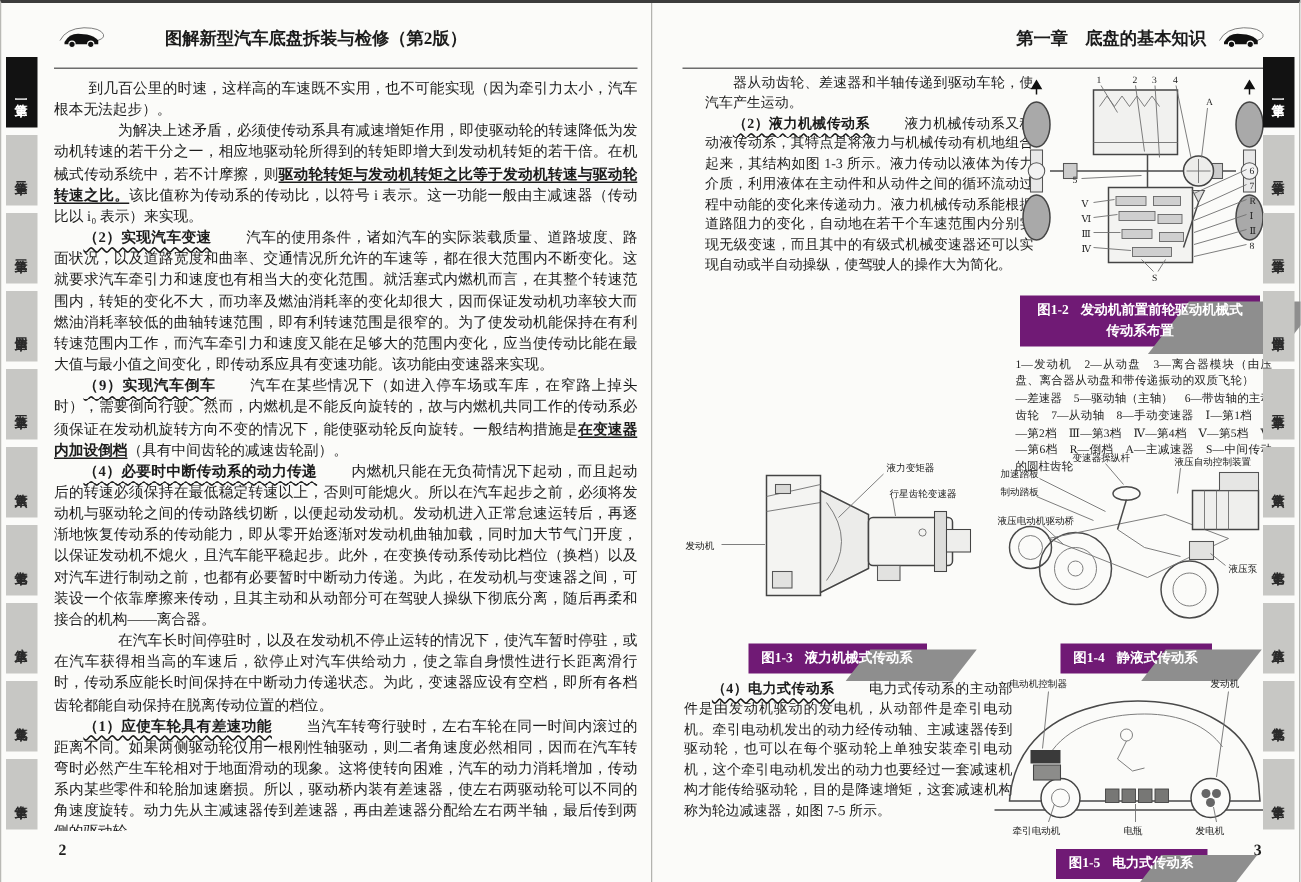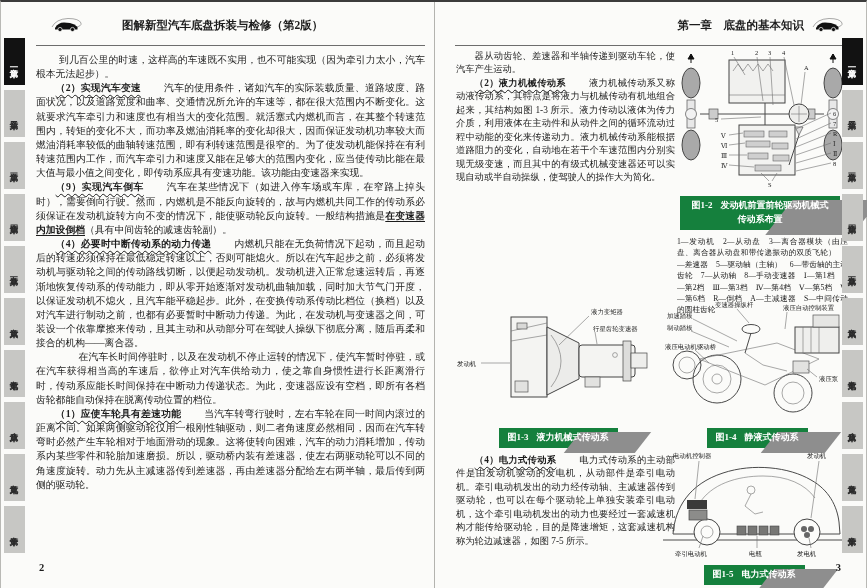--- a/index.html
+++ b/index.html
@@ -9,48 +9,48 @@
   .page-left{left:0;border-right:1px solid #b3b3af;}
   .page-right{left:434px;width:431px;}
   
   .tabs{position:absolute;top:36px;display:flex;flex-direction:column;gap:5px;}
   .tabs-left{left:3px;}
   .tabs-right{right:3px;}
   .tab{width:21px;height:47px;background:#c7c7c4;color:#2a2a2a;writing-mode:vertical-rl;text-orientation:upright;display:flex;align-items:center;justify-content:center;font-size:8.5px;font-weight:bold;font-family:"Liberation Sans","DejaVu Sans",sans-serif;}
   .tab.active{background:#121212;color:#ffffff;}
   
   .hdr{position:absolute;top:15px;display:flex;align-items:center;gap:6px;font-weight:bold;font-size:11.5px;}
-  .hdr-left{left:48px;gap:39px;}
+  .hdr-left{left:36px;gap:39px;}
   .hdr-right{right:22px;text-align:center;}
   .rule{position:absolute;top:43px;border-top:1px solid #6d6d6d;}
   .rule-left{left:35px;right:9px;}
   .rule-right{left:20px;right:21px;}
   .pagenum{position:absolute;bottom:15px;font-weight:bold;font-size:10.5px;}
   .pn-left{left:38px;}
   .pn-right{right:25px;}
   
   .lp-main{position:absolute;left:35px;right:9px;top:51px;bottom:34px;overflow:hidden;text-align:justify;}
   .lp-main p{margin:0;text-indent:2em;font-size:9.8px;line-height:14.15px;}
   p.noindent{text-indent:0;}
   .phead{font-weight:bold;text-decoration:underline;text-decoration-style:wavy;text-decoration-thickness:1px;text-underline-offset:2.5px;margin-right:23px;}
   .emu{font-weight:bold;text-decoration:underline;text-underline-offset:2px;}
   
-  .rp-text-top{position:absolute;left:21px;top:48px;width:219px;max-height:250px;overflow:hidden;text-align:justify;}
+  .rp-text-top{position:absolute;left:35px;top:48px;width:219px;max-height:250px;overflow:hidden;text-align:justify;}
   .rp-text-bottom{position:absolute;left:21px;top:452px;width:219px;max-height:122px;overflow:hidden;text-align:justify;}
   .rp-text-top p,.rp-text-bottom p{margin:0;text-indent:2em;font-size:9.3px;line-height:13.45px;}
   
   .figblock{position:absolute;}
   .fb-12{left:242px;top:45px;width:171px;}
   .fb-13{left:20px;top:299px;width:206px;}
   .fb-14{left:230px;top:297px;width:184px;}
   .fb-15{left:224px;top:446px;width:190px;}
   .figline{stroke:#4a4a4a;stroke-width:1;fill:none;}
   .figthin{stroke:#6f6f6f;stroke-width:0.6;fill:none;}
   .figtxt{font-size:6.4px;fill:#222;font-family:"Liberation Serif","DejaVu Serif",serif;}
-  .cap{position:relative;z-index:0;background:#15803d;color:#fff;font-weight:bold;font-size:9px;line-height:1.55;padding:3px 9px;width:max-content;max-width:100%;box-sizing:border-box;}
+  .cap{position:relative;z-index:0;background:#701a75;color:#fff;font-weight:bold;font-size:9px;line-height:1.55;padding:3px 9px;width:max-content;max-width:100%;box-sizing:border-box;}
   .cap::after{content:"";position:absolute;z-index:-1;top:4px;bottom:-5px;left:62%;right:-26px;background:#8e8e8e;transform:skewX(-38deg);}
   .cap .cl{margin-right:8px;}
   .cap-12{width:160px;text-align:center;margin:3px 0 0 3px;}
   .cap-c{margin:3px auto 0;}
   .legend{margin-top:6px;font-size:7.7px;line-height:11.4px;text-align:justify;color:#1e1e1e;}
 </style>
 </head>
 <body>
 
 <div class="spread">
@@ -75,20 +75,21 @@
         <path d="M6 11 Q9 5.5 15 5.5 L21 6 Q26 7 28.5 10 L28.5 12.5 L6 12.5 Z" fill="#111"></path>
         <circle cx="11" cy="12.5" r="2.1" fill="#111" stroke="#fbfbf9" stroke-width="0.7"></circle>
         <circle cx="23.5" cy="12.5" r="2.1" fill="#111" stroke="#fbfbf9" stroke-width="0.7"></circle>
       </svg>
       <span>图解新型汽车底盘拆装与检修（第2版）</span>
     </div>
     <div class="rule rule-left"></div>
 
     <div class="lp-main">
       <p class="noindent"><span class="phead"></span><span>到几百公里的时速，这样高的车速既不实用，也不可能实现（因为牵引力太小，汽车根本无法起步）。</span><span class="emu"></span><span></span></p>
+      <p><span class="phead"></span><span>为解决上述矛盾，必须使传动系具有减速增矩作用，即使驱动轮的转速降低为发动机转速的若干分之一，相应地驱动轮所得到的转矩即增大到发动机转矩的若干倍。在机械式传动系统中，若不计摩擦，则</span><span class="emu">驱动轮转矩与发动机转矩之比等于发动机转速与驱动轮转速之比。</span><span>该比值称为传动系的传动比，以符号 i 表示。这一功能一般由主减速器（传动比以 i₀ 表示）来实现。</span></p>
       <p><span class="phead">（2）实现汽车变速</span><span>汽车的使用条件，诸如汽车的实际装载质量、道路坡度、路面状况，以及道路宽度和曲率、交通情况所允许的车速等，都在很大范围内不断变化。这就要求汽车牵引力和速度也有相当大的变化范围。就活塞式内燃机而言，在其整个转速范围内，转矩的变化不大，而功率及燃油消耗率的变化却很大，因而保证发动机功率较大而燃油消耗率较低的曲轴转速范围，即有利转速范围是很窄的。为了使发动机能保持在有利转速范围内工作，而汽车牵引力和速度又能在足够大的范围内变化，应当使传动比能在最大值与最小值之间变化，即传动系应具有变速功能。该功能由变速器来实现。</span><span class="emu"></span><span></span></p>
       <p><span class="phead">（9）实现汽车倒车</span><span>汽车在某些情况下（如进入停车场或车库，在窄路上掉头时），需要倒向行驶。然而，内燃机是不能反向旋转的，故与内燃机共同工作的传动系必须保证在发动机旋转方向不变的情况下，能使驱动轮反向旋转。一般结构措施是</span><span class="emu">在变速器内加设倒档</span><span>（具有中间齿轮的减速齿轮副）。</span></p>
       <p><span class="phead">（4）必要时中断传动系的动力传递</span><span>内燃机只能在无负荷情况下起动，而且起动后的转速必须保持在最低稳定转速以上，否则可能熄火。所以在汽车起步之前，必须将发动机与驱动轮之间的传动路线切断，以便起动发动机。发动机进入正常怠速运转后，再逐渐地恢复传动系的传动能力，即从零开始逐渐对发动机曲轴加载，同时加大节气门开度，以保证发动机不熄火，且汽车能平稳起步。此外，在变换传动系传动比档位（换档）以及对汽车进行制动之前，也都有必要暂时中断动力传递。为此，在发动机与变速器之间，可装设一个依靠摩擦来传动，且其主动和从动部分可在驾驶人操纵下彻底分离，随后再柔和接合的机构——离合器。</span><span class="emu"></span><span></span></p>
       <p><span class="phead"></span><span>在汽车长时间停驻时，以及在发动机不停止运转的情况下，使汽车暂时停驻，或在汽车获得相当高的车速后，欲停止对汽车供给动力，使之靠自身惯性进行长距离滑行时，传动系应能长时间保持在中断动力传递状态。为此，变速器应设有空档，即所有各档齿轮都能自动保持在脱离传动位置的档位。</span><span class="emu"></span><span></span></p>
       <p><span class="phead">（1）应使车轮具有差速功能</span><span>当汽车转弯行驶时，左右车轮在同一时间内滚过的距离不同。如果两侧驱动轮仅用一根刚性轴驱动，则二者角速度必然相同，因而在汽车转弯时必然产生车轮相对于地面滑动的现象。这将使转向困难，汽车的动力消耗增加，传动系内某些零件和轮胎加速磨损。所以，驱动桥内装有差速器，使左右两驱动轮可以不同的角速度旋转。动力先从主减速器传到差速器，再由差速器分配给左右两半轴，最后传到两侧的驱动轮。</span><span class="emu"></span><span></span></p>
 
     </div>
 
     <div class="pagenum pn-left">2</div>
   </div>

